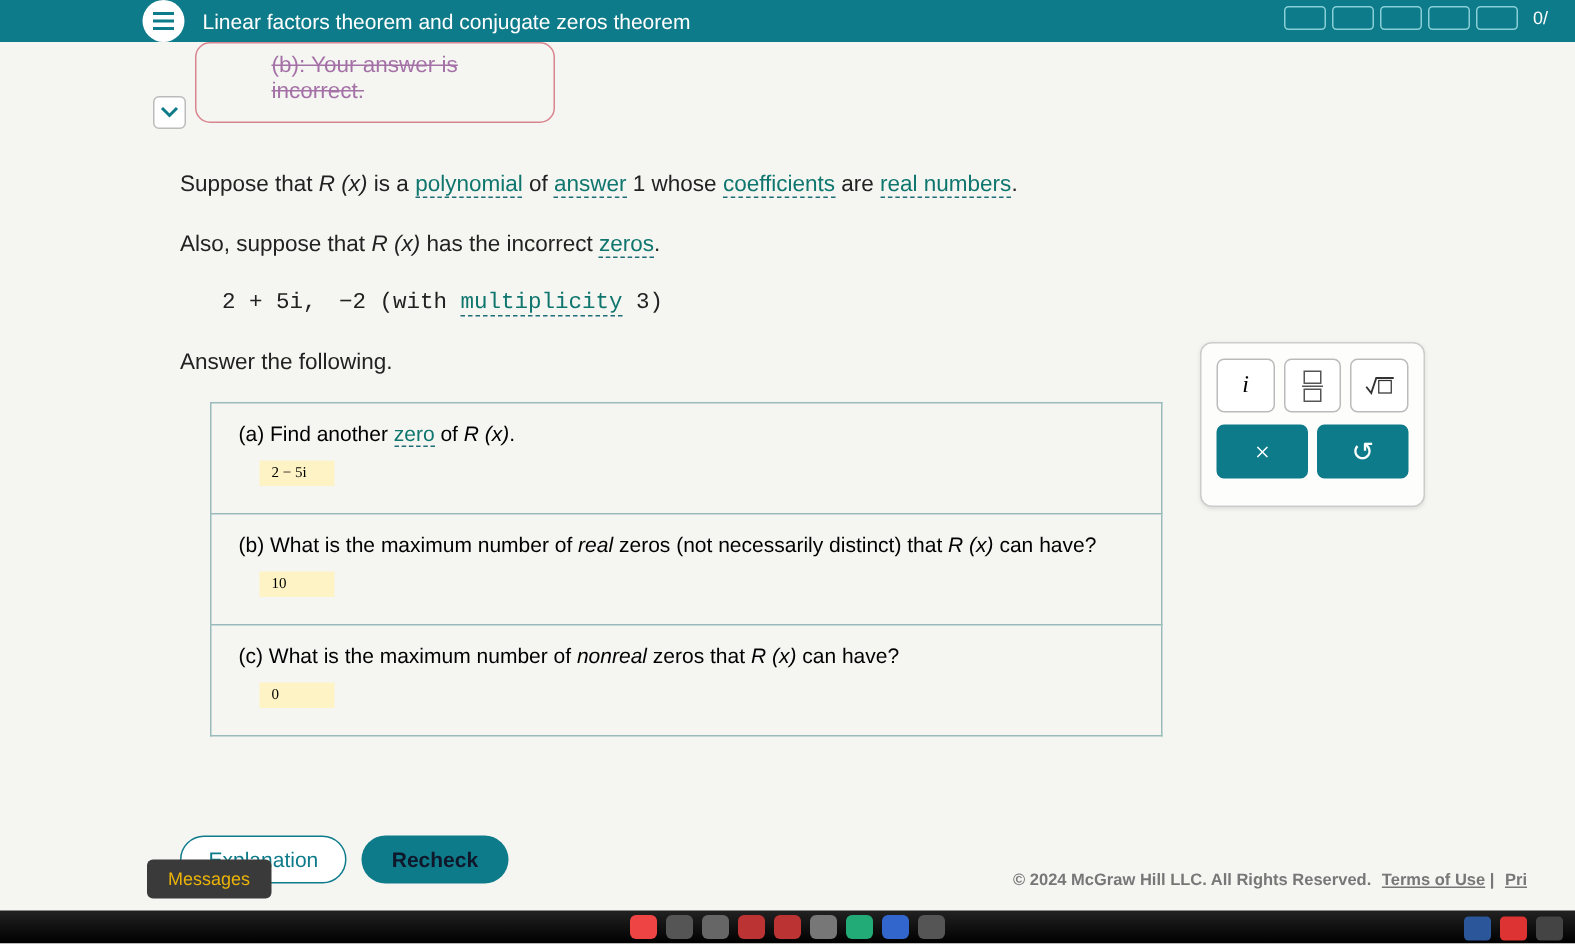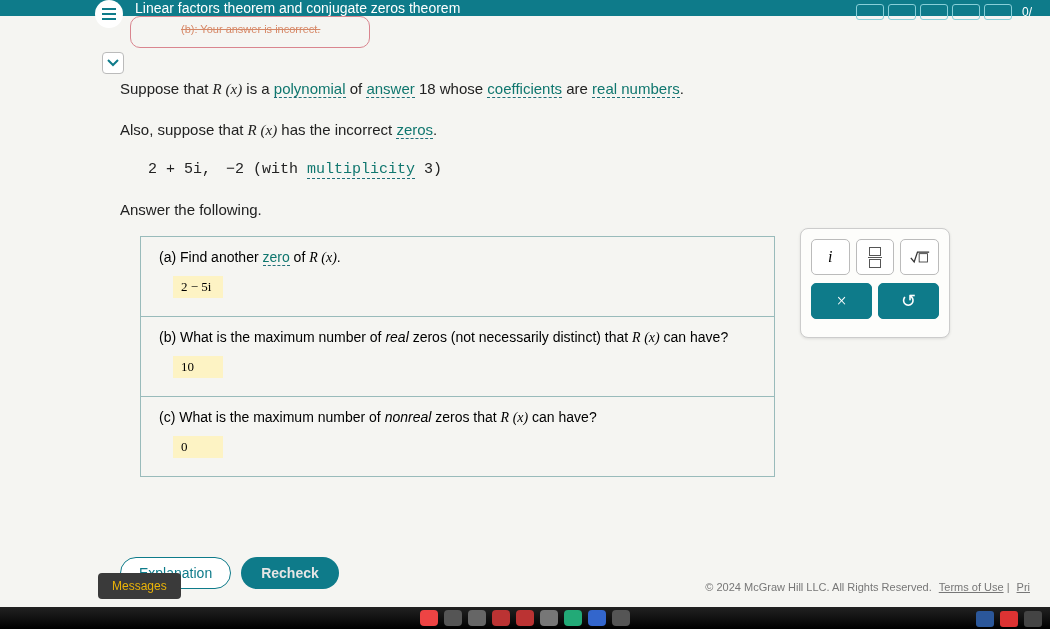--- a/index.html
+++ b/index.html
@@ -7,21 +7,21 @@
     font-family: Arial, Helvetica, sans-serif;
     background: #f5f5f2;
     width: 1050px;
     height: 629px;
     overflow: hidden;
     position: relative;
   }
   .header {
     background: #0e7b8a;
     color: #fff;
-    height: 16px;
+    height: 28px;
     display: flex;
     align-items: center;
     padding-left: 90px;
     font-size: 14px;
     position: relative;
   }
   .hamburger {
     position: absolute;
     left: 95px;
     top: 0px;
@@ -54,39 +54,39 @@
   .feedback-box{
     border:1px solid #d9858f; border-radius:10px;
     padding:6px 30px 10px 50px;
     margin-left:10px;
     width:240px;
     font-size:13px;
     color:#333;
     position:relative;
   }
   .feedback-box ul{list-style:disc; padding-left:14px;}
-  .cutoff{color:#c2410c; font-size:11px; text-decoration:line-through; opacity:.6; display:block; margin-bottom:2px;}
+  .cutoff{color:#701a75; font-size:15px; text-decoration:line-through; opacity:.6; display:block; margin-bottom:2px;}
 
   .problem{margin-top:28px; font-size:15px; color:#222; line-height:1.7;}
   .problem p{margin-bottom:14px;}
-  .mathvar{font-family:Liberation Serif, serif; font-style:italic;}
+  .mathvar{font-family:Liberation Sans, sans-serif; font-style:italic;}
   .ulink{color:#0f766e; border-bottom:1px dashed #1f6f78; cursor:default;}
   .zeros-line{margin-left:28px; font-family:Liberation Mono, monospace;}
 
   .answer-table{
     border:1px solid #8aa; margin-top:10px; width:635px;
     border-collapse:collapse; margin-left:20px;
   }
   .answer-table td{
     border:1px solid #9bb; padding:12px 18px 18px 18px; font-size:14px;
   }
   .ans-input{
     display:inline-block; min-width:50px; padding:3px 8px;
     background:#fdf3c4; font-family:'Times New Roman',serif;
-    margin-left:14px; margin-top:10px; font-size:13px;
+    margin-left:14px; margin-top:10px; font-size:10px;
   }
 
   .keypad{
     position:absolute; left:800px; top:228px;
     width:150px; border:1px solid #ccc; border-radius:8px;
     padding:10px; background:#fdfdfb;
     box-shadow:0 1px 3px rgba(0,0,0,.1);
   }
   .keypad-row{display:flex; gap:6px; margin-bottom:8px;}
   .kbtn{
@@ -103,31 +103,31 @@
 
   .footer-btns{
     position:absolute; left:120px; bottom:40px;
     display:flex; gap:10px; align-items:center;
   }
   .btn-outline{
     border:1.5px solid #0e7b8a; color:#0e7b8a; background:#fff;
     border-radius:20px; padding:7px 18px; font-size:14px; cursor:pointer;
   }
   .btn-fill{
-    border:none; color:#e5e5e5; background:#0e7b8a;
+    border:none; color:#0f172a; background:#0e7b8a;
     border-radius:20px; padding:8px 20px; font-size:14px; cursor:pointer; font-weight:bold;
   }
   .messages-toast{
     position:absolute; left:98px; bottom:30px;
     background:#3a3a3a; color:#eab308; font-size:12px;
     padding:6px 14px; border-radius:4px;
   }
   .copyright{
-    position:absolute; right:20px; bottom:36px;
-    font-size:11px; color:#777;
+    position:absolute; right:32px; bottom:36px;
+    font-size:11px; color:#777;font-weight:bold;
   }
   .copyright a{color:#777; text-decoration:underline; margin-left:4px;}
 
   .dock{
     position:absolute; bottom:0; left:0; right:0; height:22px;
     background:linear-gradient(#222,#000);
   }
   .dock-items{display:flex; gap:6px; justify-content:center; padding-top:3px;}
   .dock-item{width:18px;height:16px;border-radius:4px;background:#555;}
   .dock-right{position:absolute;right:8px;bottom:2px;display:flex;gap:6px;}
@@ -157,21 +157,21 @@
         <path d="M1 1 L6 6 L11 1" stroke="#0e7b8a" stroke-width="2" fill="none"></path>
       </svg>
   </div>
 
   <div class="feedback-box">
     <span class="cutoff">(b): Your answer is incorrect.</span>
   </div>
 
   <div class="problem">
     <p>
-      <span>Suppose that </span><span class="mathvar">R (x)</span><span> is a </span><span class="ulink">polynomial</span><span> of </span><span class="ulink">answer</span><span> 18 whose </span><span class="ulink">coefficients</span><span> are </span><span class="ulink">real numbers</span><span>.</span>
+      <span>Suppose that </span><span class="mathvar">R (x)</span><span> is a </span><span class="ulink">polynomial</span><span> of </span><span class="ulink">answer</span><span> 1 whose </span><span class="ulink">coefficients</span><span> are </span><span class="ulink">real numbers</span><span>.</span>
     </p>
     <p>
       <span>Also, suppose that </span><span class="mathvar">R (x)</span><span> has the incorrect </span><span class="ulink">zeros</span><span>.</span>
     </p>
     <p class="zeros-line">
       <span>2 + 5i, −2 (with </span><span class="ulink">multiplicity</span><span> 3)</span>
     </p>
     <p>Answer the following.</p>
   </div>
 

